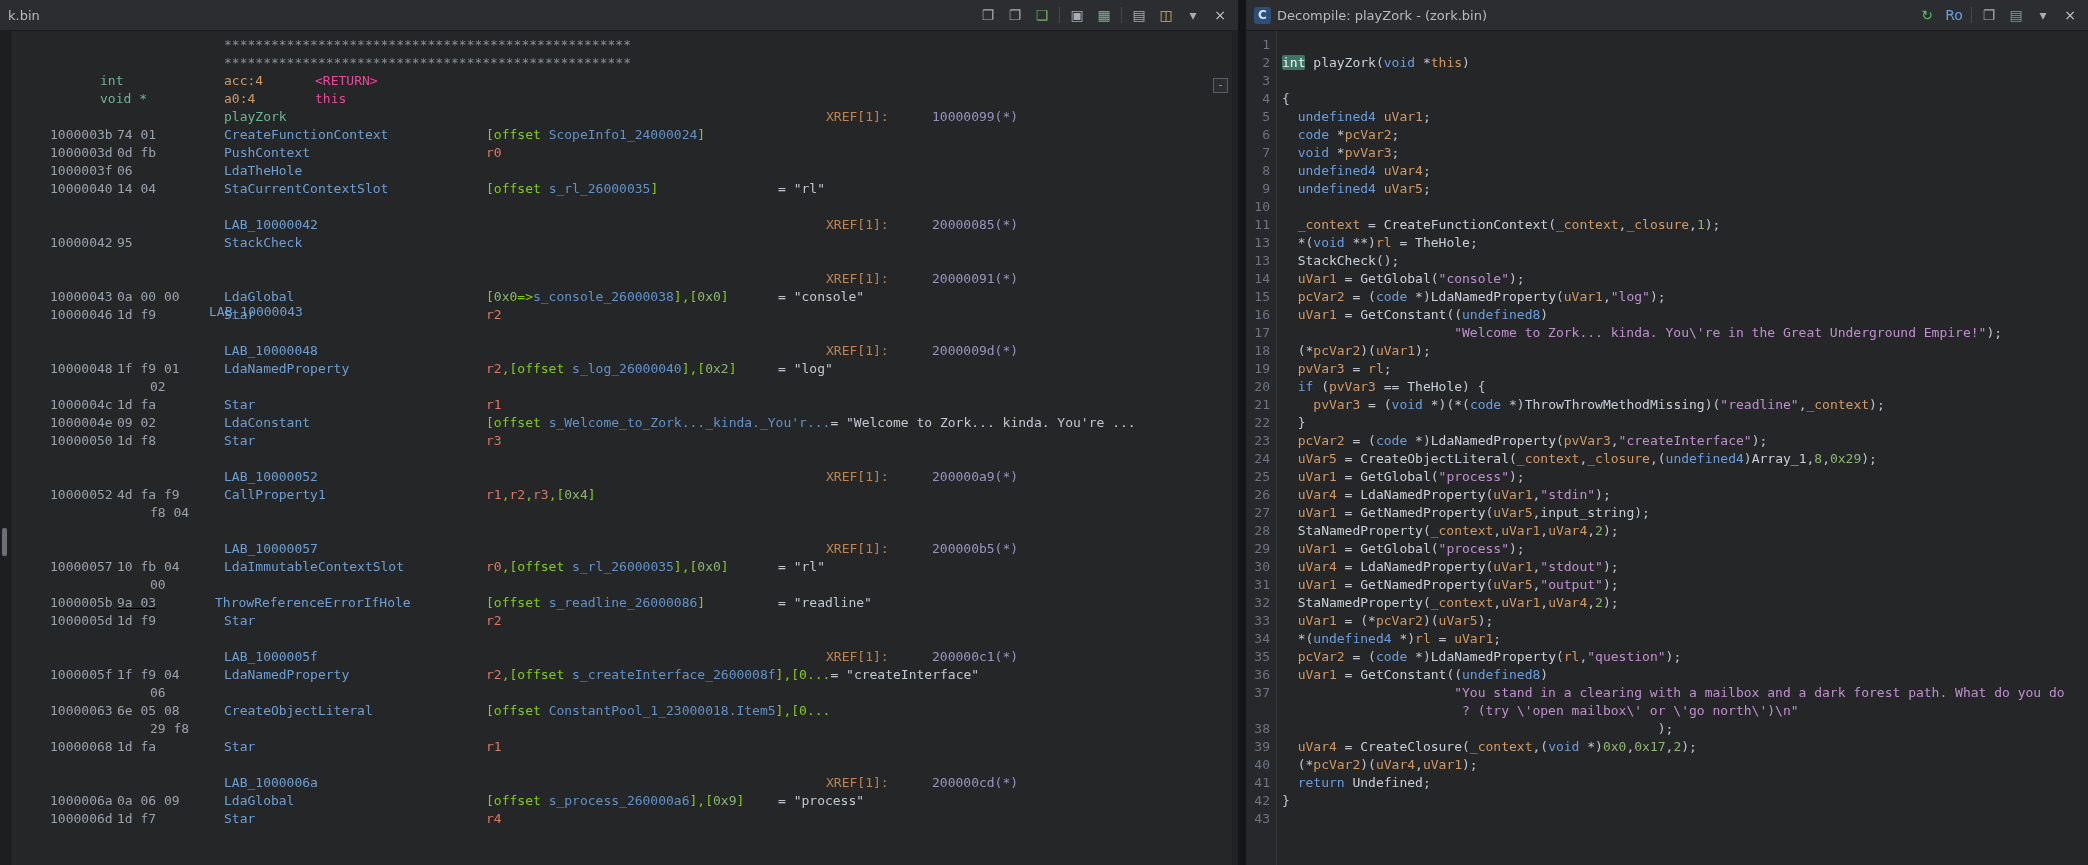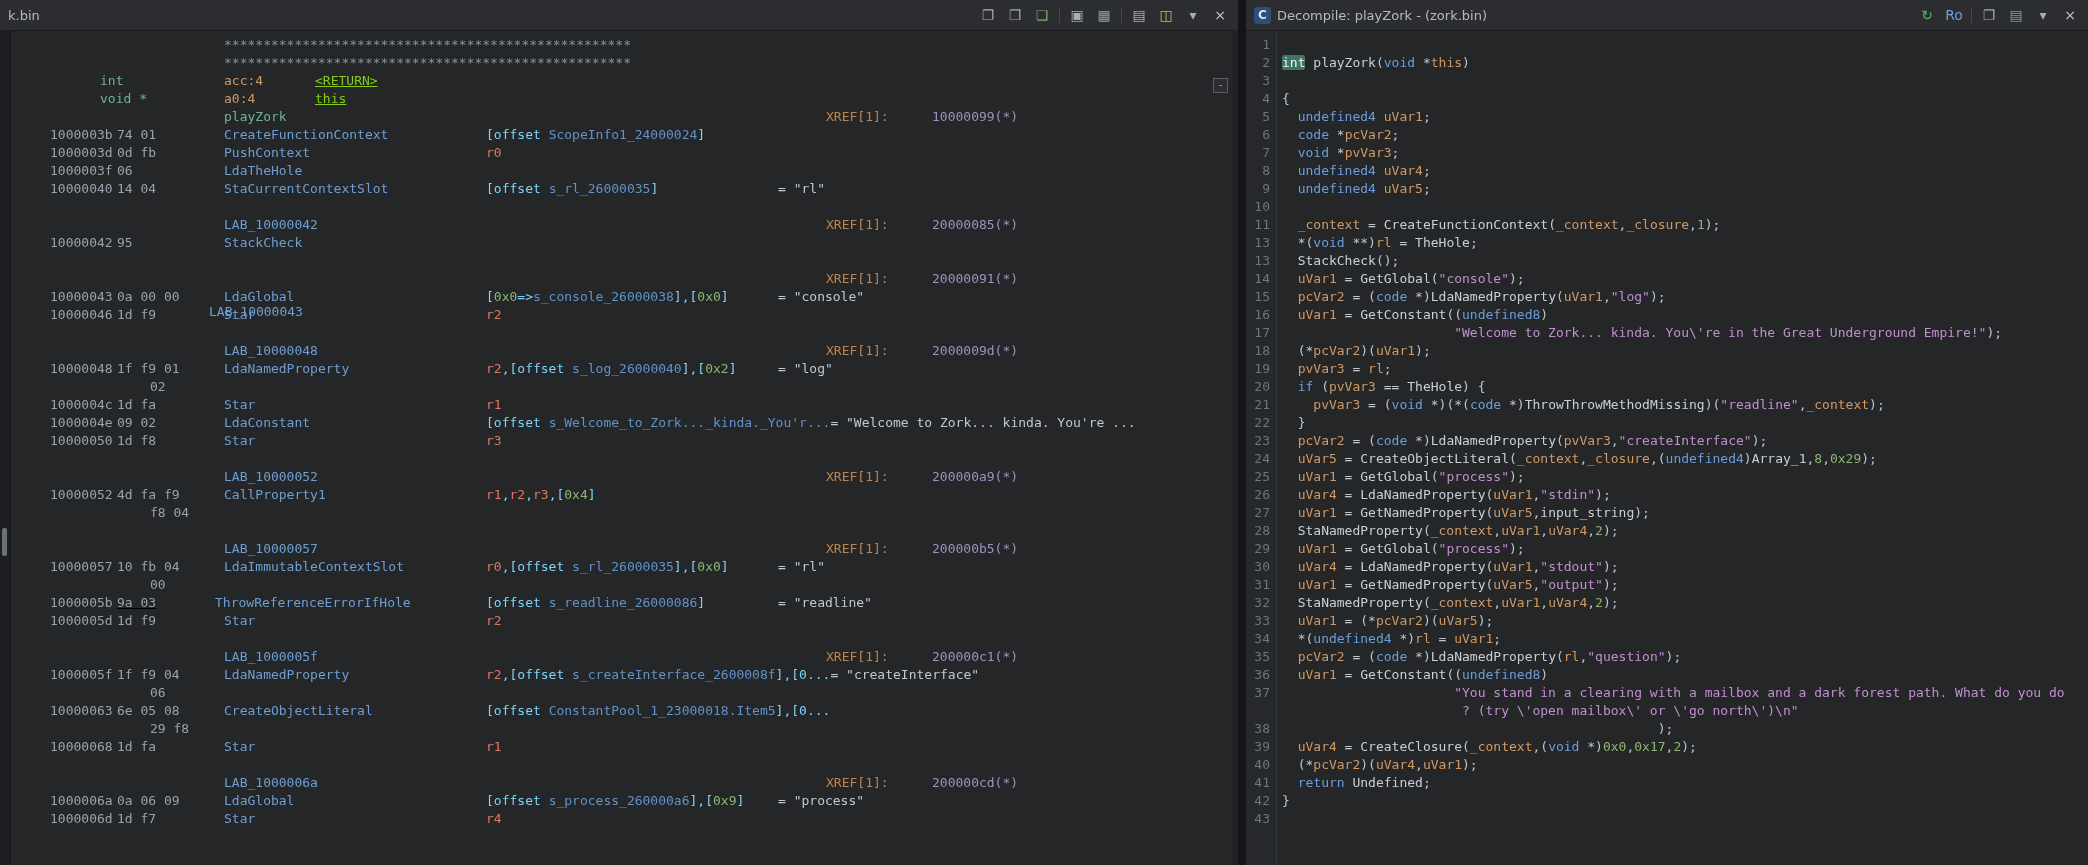--- a/index.html
+++ b/index.html
@@ -21,29 +21,29 @@
   
   .listing{position:relative;flex:1;overflow:hidden;padding-top:5px;font-size:13px;line-height:18px;}
   .arow{position:relative;height:18px;}
   .acell{position:absolute;top:0;white-space:pre;}
   .tk{white-space:pre;}
   .dim{color:#8a9099;}
   .cm{color:#c2c8d0;}
   .fn{color:#6fb392;}
   .typ{color:#6fb392;}
   .stor{color:#d19a66;}
-  .ret{color:#84cc16;text-decoration:underline;}
+  .ret{color:#ec4899;}
   .addr{color:#9aa2ac;}
   .by{color:#9aa2ac;}
   .mn{color:#6f9fd2;}
   .lab{color:#6f9fd2;}
   .reg{color:#d97a66;}
   .sym{color:#6292c8;}
   .num{color:#8fb573;}
-  .op{color:#7dd3fc;}
+  .op{color:#84cc16;}
   .xl{color:#bd8452;}
   .xv{color:#9a93c0;}
   .leftstrip{position:absolute;left:0;top:30px;bottom:0;width:10px;background:#1d1e21;border-right:1px solid #17181a;z-index:3;}
   .strip-thumb{position:absolute;left:2px;top:498px;width:5px;height:28px;background:#6b7077;border-radius:2px;}
   .foldbox{position:absolute;right:10px;top:78px;width:13px;height:13px;border:1px solid #5a5e64;
            color:#9aa0a6;font-size:11px;line-height:11px;text-align:center;background:#2b2d30;z-index:3;}
   .rscroll{position:absolute;right:0;top:30px;bottom:0;width:6px;background:#202224;}
   
   .decomp{position:relative;flex:1;overflow:hidden;padding-top:5px;font-size:13px;line-height:18px;}
   .gutterbg{position:absolute;left:0;top:0;bottom:0;width:30px;background:#26282b;border-right:1px solid #333639;}

